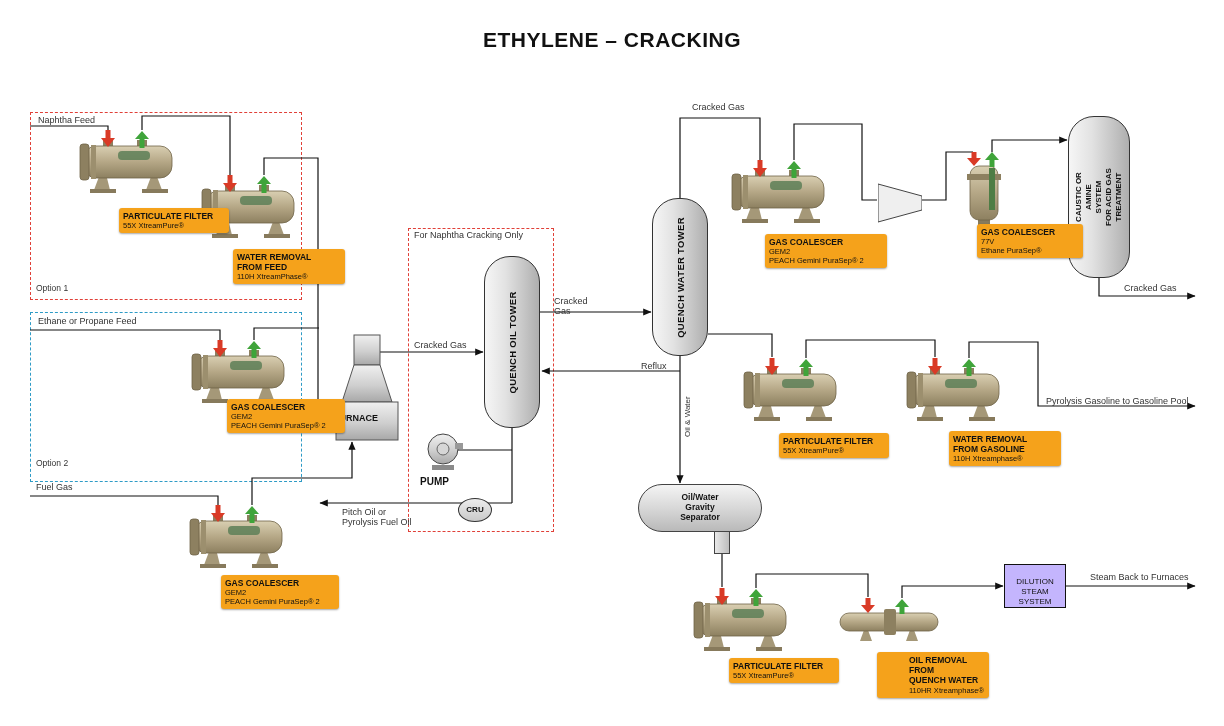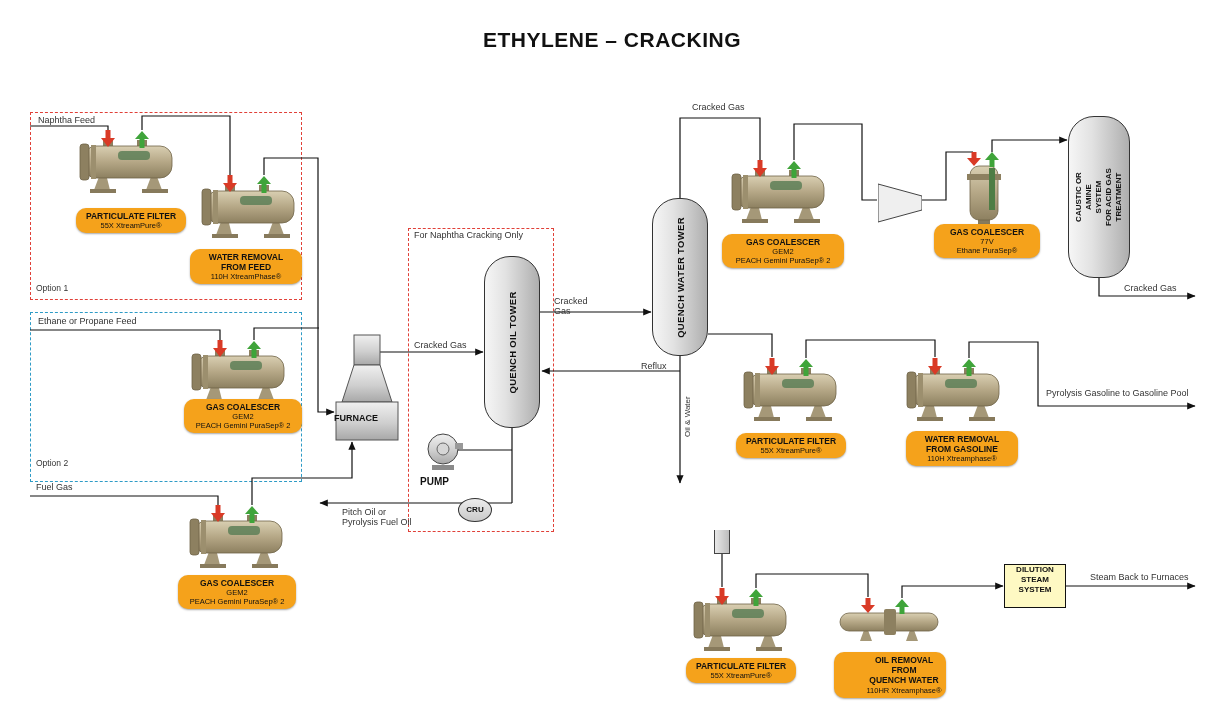--- a/index.html
+++ b/index.html
@@ -6,40 +6,40 @@
   html,body { background:#fff; font-family:"Liberation Sans", sans-serif; }
   #canvas { position:relative; width:1224px; height:726px; background:#fff; overflow:hidden; }
   .abs { position:absolute; }
   .title { position:absolute; left:0; top:28px; width:100%; text-align:center;
            font-size:21px; font-weight:bold; letter-spacing:.5px; color:#111; }
   .lbl { position:absolute; font-size:9px; color:#333; white-space:nowrap; line-height:1.15; }
   .lbl .ln { display:block; }
   .rot { transform:rotate(-90deg); white-space:nowrap; text-align:center; }
   .dash-red  { position:absolute; border:1.5px dashed #E04038; }
   .dash-blue { position:absolute; border:1.5px dashed #2E9BC6; }
-  .tag { position:absolute; background:#F5A21B; border-radius:10px; text-align:center;
-         padding:3px 4px; line-height:1.2; box-shadow:0 1px 2px rgba(0,0,0,.35); color:#111; }
+  .tag { position:absolute; background:#F5A21B; border-radius:3px; 
+         padding:3px 4px; line-height:1.2; box-shadow:0 1px 2px rgba(0,0,0,.35); color:#111;margin-left:43px; }
   .tag .t { display:block; font-size:8.5px; font-weight:bold; }
   .tag .s { display:block; font-size:7.5px; }
   .tower { position:absolute; border:1px solid #333; border-radius:26px;
            background:linear-gradient(90deg,#f6f6f6 0%,#e2e2e2 38%,#c6c6c6 72%,#aeaeae 100%);
            display:flex; align-items:center; justify-content:center; }
   .vtext { transform:rotate(-90deg); white-space:nowrap; font-size:9.5px; font-weight:bold;
            letter-spacing:.3px; color:#111; }
   .vmulti { transform:rotate(-90deg); width:150px; text-align:center; font-size:8px;
             font-weight:bold; line-height:1.25; color:#111; }
   .capsule { position:absolute; border:1px solid #444; border-radius:24px;
              background:linear-gradient(180deg,#f4f4f4 0%,#d8d8d8 50%,#b9b9b9 100%);
              display:flex; flex-direction:column; align-items:center; justify-content:center;
              font-size:8.5px; font-weight:bold; color:#111; line-height:1.15; text-align:center; }
   .nozzle { position:absolute; border:1px solid #444; border-top:none;
             background:linear-gradient(90deg,#e8e8e8,#bdbdbd); }
-  .plainbox { position:absolute; background:#fef9c3; border:1.6px solid #111;
-              display:flex; flex-direction:column; align-items:center; justify-content:flex-start;
-              font-size:8px; font-weight:bold; line-height:1.25; text-align:center; color:#111; }
+  .plainbox { position:absolute; background:#c4b5fd; border:1.6px solid #111;
+              display:flex; flex-direction:column; align-items:center; justify-content:flex-end;
+              font-size:8px; font-weight:normal; line-height:1.25; text-align:center; color:#111; }
   .ellipse { position:absolute; border:1px solid #333; border-radius:50%;
              background:linear-gradient(180deg,#ececec,#c9c9c9); text-align:center;
              font-size:8px; font-weight:bold; color:#111; }
   .unitlbl { position:absolute; font-size:9px; font-weight:bold; color:#111;
              text-align:left; white-space:nowrap; }
 </style>
 </head>
 <body>
 
 <svg width="0" height="0" style="position:absolute" aria-hidden="true">
@@ -160,20 +160,25 @@
   <svg class="abs" style="left:424px; top:431px" width="40" height="42" viewBox="0 0 40 42">
     <rect x="8" y="34" width="22" height="5" fill="#8a8a8a"></rect>
     <circle cx="19" cy="18" r="15" fill="url(#gradGray)" stroke="#444"></circle>
     <circle cx="19" cy="18" r="6" fill="#d6d6d6" stroke="#666"></circle>
     <rect x="31" y="12" width="8" height="6" fill="#999"></rect>
   </svg>
   <div class="unitlbl" style="left:420px; top:476px; width:46px; font-size:10px;">PUMP</div>
   <div class="ellipse" style="left:458px; top:490px; width:34px; height:24px; line-height:22px;margin-top:8px;">CRU</div>
 
   <div class="nozzle" style="left:714px; top:530px; width:16px; height:24px;"></div>
+  <div class="capsule" style="left:638px; top:484px; width:124px; height:48px;">
+    <span>Oil/Water</span>
+    <span>Gravity</span>
+    <span>Separator</span>
+  </div>
 
   <svg class="abs" style="left:878px; top:182px" width="44" height="42" viewBox="0 0 44 42">
     <polygon points="0,2 44,14 44,28 0,40" fill="#efefef" stroke="#444"></polygon>
   </svg>
 
   <div class="plainbox" style="left:1004px; top:564px; width:62px; height:44px;">
     <span>DILUTION</span>
     <span>STEAM</span>
     <span>SYSTEM</span>
   </div>
@@ -269,17 +274,17 @@
     <span class="ln">Gas</span>
   </div>
   <div class="lbl" style="left:692px; top:102px;">Cracked Gas</div>
   <div class="lbl" style="left:641px; top:361px;">Reflux</div>
   <div class="lbl rot" style="left:656px; top:412px; width:64px; font-size:8px;">Oil &amp; Water</div>
   <div class="lbl" style="left:342px; top:507px;">
     <span class="ln">Pitch Oil or</span>
     <span class="ln">Pyrolysis Fuel Oil</span>
   </div>
   <div class="lbl" style="left:1124px; top:283px;">Cracked Gas</div>
-  <div class="lbl" style="left:1046px; top:388px;">Pyrolysis Gasoline to Gasoline Pool</div>
+  <div class="lbl" style="left:1046px; top:396px;">Pyrolysis Gasoline to Gasoline Pool</div>
   <div class="lbl" style="left:1090px; top:572px;">Steam Back to Furnaces</div>
 
   <div class="title">ETHYLENE – CRACKING</div>
 </div>
 
 </body></html>

